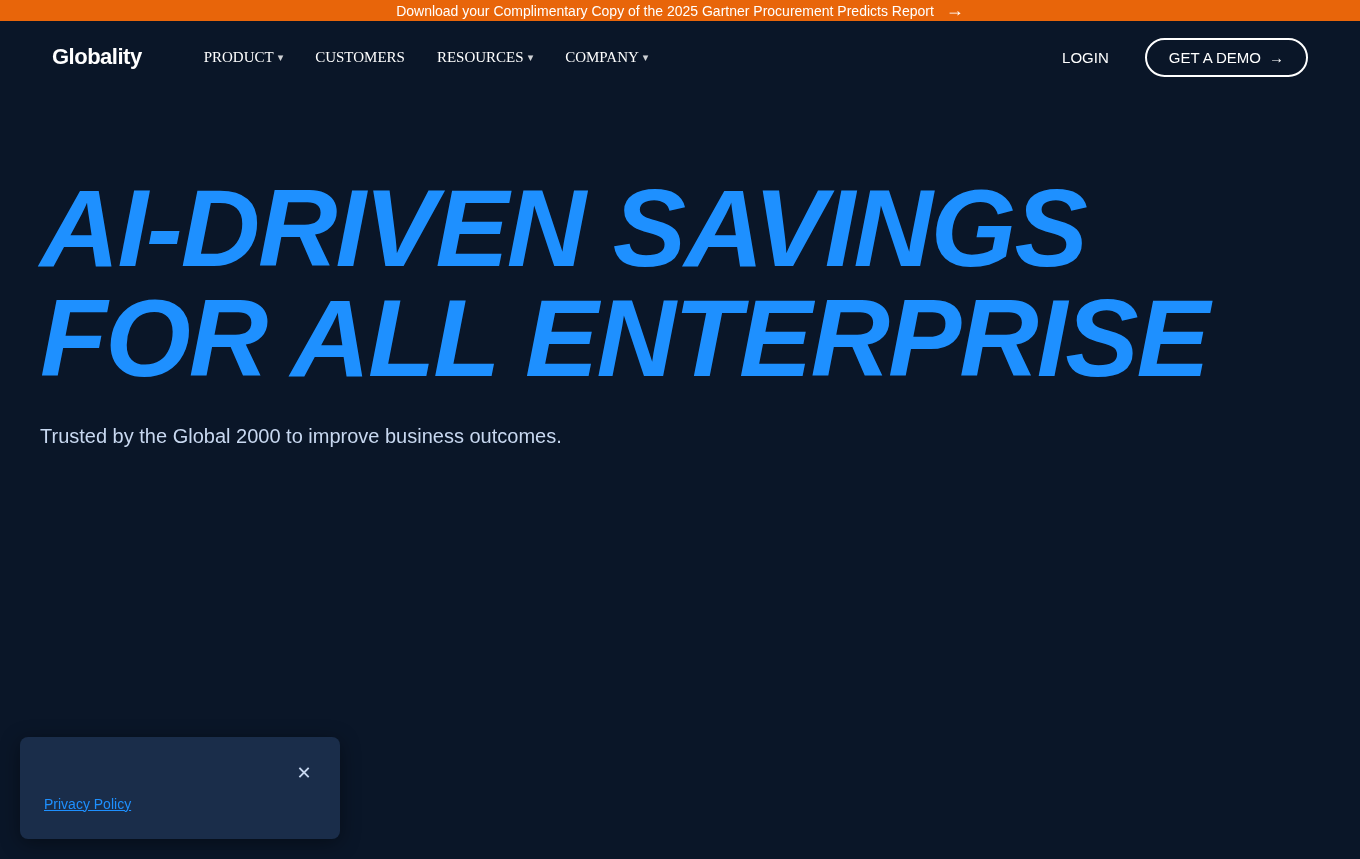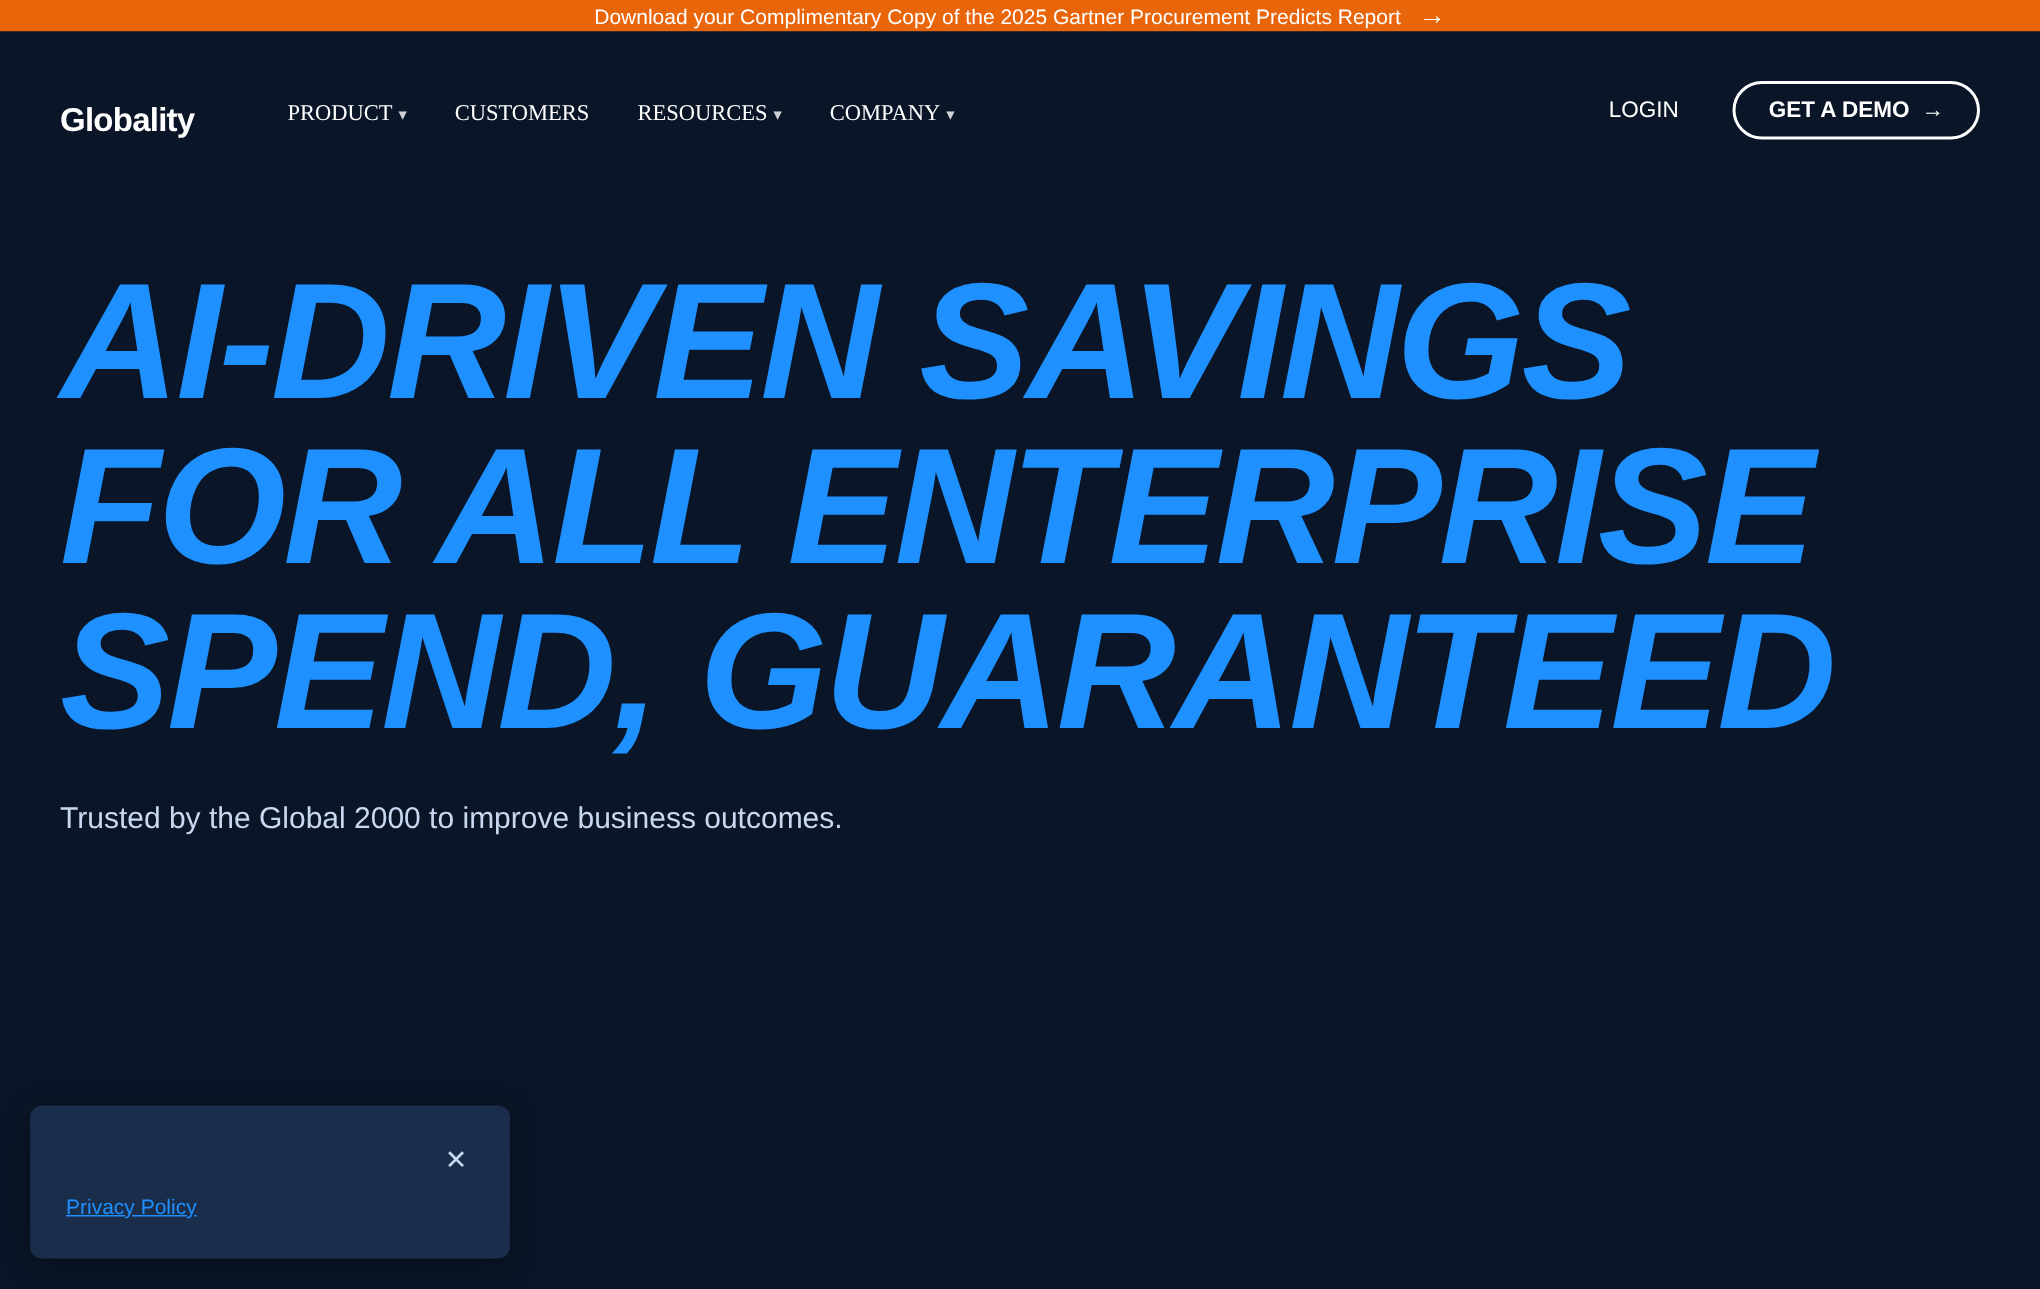--- a/index.html
+++ b/index.html
@@ -27,22 +27,22 @@
     }
 
     .announcement-bar .arrow-icon {
       font-size: 18px;
     }
 
     
     nav {
       background-color: #0a1628;
       display: flex;
-      align-items: flex-end;
-      padding: 0 40px;
+      align-items: center;
+      padding: 0 52px;
       height: 72px;
       position: relative;
     }
 
     .logo {
       margin-right: 48px;
       flex-shrink: 0;
     }
 
     .logo-text {
@@ -95,21 +95,21 @@
 
     .get-demo-btn {
       display: flex;
       align-items: center;
       gap: 8px;
       border: 2px solid #fff;
       border-radius: 30px;
       padding: 9px 22px;
       color: #fff;
       font-size: 15px;
-      font-weight: 700;
+      font-weight: 400;
       cursor: pointer;
       background: transparent;
       transition: background 0.2s;
     }
 
     
     .hero {
       padding: 80px 40px 60px 40px;
       max-width: 1300px;
     }
@@ -217,21 +217,20 @@
       <span>GET A DEMO</span>
       <span>→</span>
     </button>
   </div>
 </nav>
 
 <section class="hero">
   <h1 class="hero-title">
     <span>AI-DRIVEN SAVINGS</span><br>
     <span>FOR ALL ENTERPRISE</span><br>
-    <span>SPEND, GUARANTEED</span>
   </h1>
   <p class="hero-subtitle">Trusted by the Global 2000 to improve business outcomes.</p>
 </section>
 
 <div class="cookie-banner">
   <div class="cookie-banner-header">
     <button class="cookie-close">✕</button>
   </div>
   <a class="privacy-link">Privacy Policy</a>
 </div>

